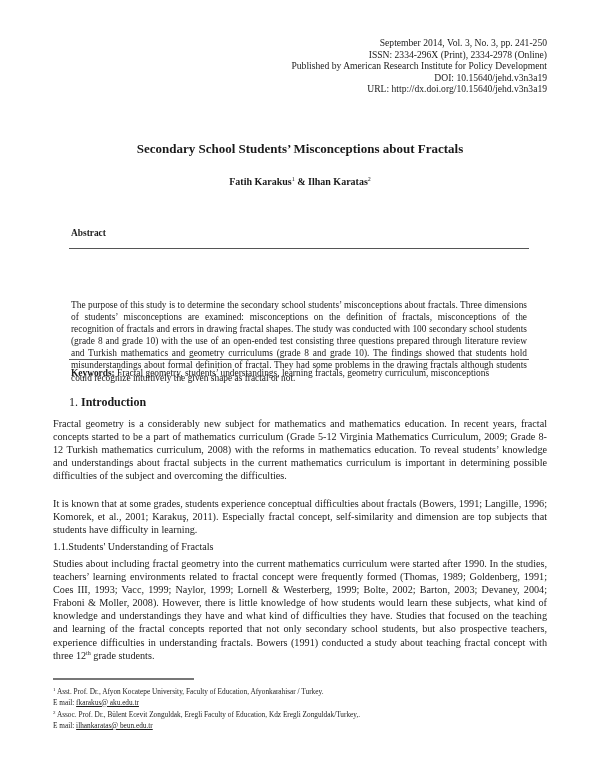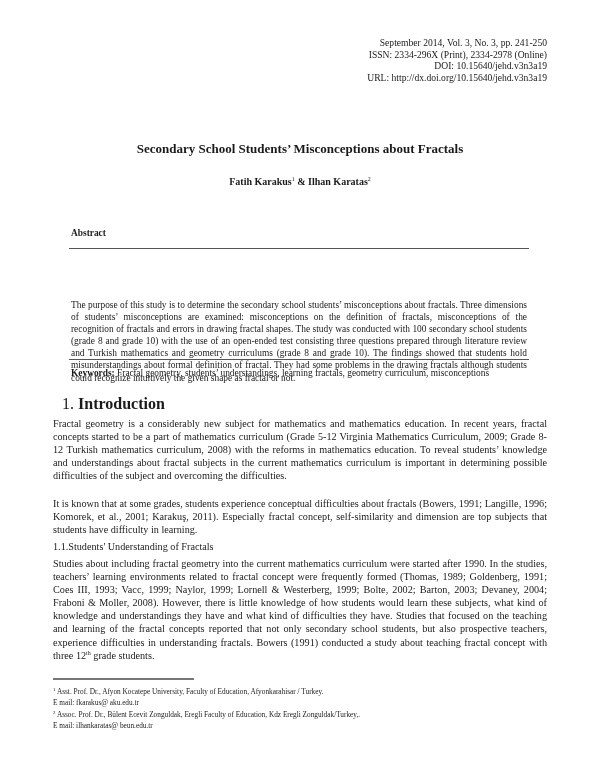--- a/index.html
+++ b/index.html
@@ -32,48 +32,49 @@
   .abstract-body {
     position: absolute; left: 71px; width: 456px; top: 253px;
     font-size: 9.4px; line-height: 12.1px; text-align: justify; margin-top: 46px;
   }
   .keywords {
     position: absolute; left: 71px; width: 456px; top: 368px;
     font-size: 9.4px; line-height: 11.5px; text-align: justify;
   }
   .keywords b { font-weight: bold; }
   .section {
-    position: absolute; left: 62px; font-size: 16px;
+    position: absolute; left: 69px; font-size: 12px;
   }
   .section .num { font-weight: normal; }
   .section .label { font-weight: bold; }
   .subsection {
     position: absolute; left: 53px; font-size: 10.2px;
   }
   .para {
     position: absolute; left: 53px; width: 494px;
     font-size: 10.2px; line-height: 13.1px; text-align: justify;
   }
   .para sup { font-size: 6px; vertical-align: 4px; line-height: 0; }
   .fn-rule {
     position: absolute; left: 53px; top: 678px; width: 141px; height: 1.5px; background: #777;
   }
   .footnotes {
     position: absolute; left: 53px; top: 685px; width: 500px;
     font-size: 7.3px; line-height: 10.6px;
   }
   .footnotes sup { font-size: 5px; vertical-align: 3px; }
-  .footnotes a { color: #1a1a1a; }
+  .footnotes a { color: #1a1a1a; text-decoration: underline; }
 </style>
 </head>
 <body>
 
 <div class="header">
   <div>September 2014, Vol. 3, No. 3, pp. 241-250</div>
   <div>ISSN: 2334-296X (Print), 2334-2978 (Online)</div>
+  <div>Published by American Research Institute for Policy Development</div>
   <div>DOI: 10.15640/jehd.v3n3a19</div>
   <div>URL: http://dx.doi.org/10.15640/jehd.v3n3a19</div>
 </div>
 
 <div class="title">Secondary School Students’ Misconceptions about Fractals</div>
 
 <div class="authors">
   <span>Fatih Karakus</span><sup>1</sup><span> &amp; </span><span>Ilhan Karatas</span><sup>2</sup>
 </div>
 

